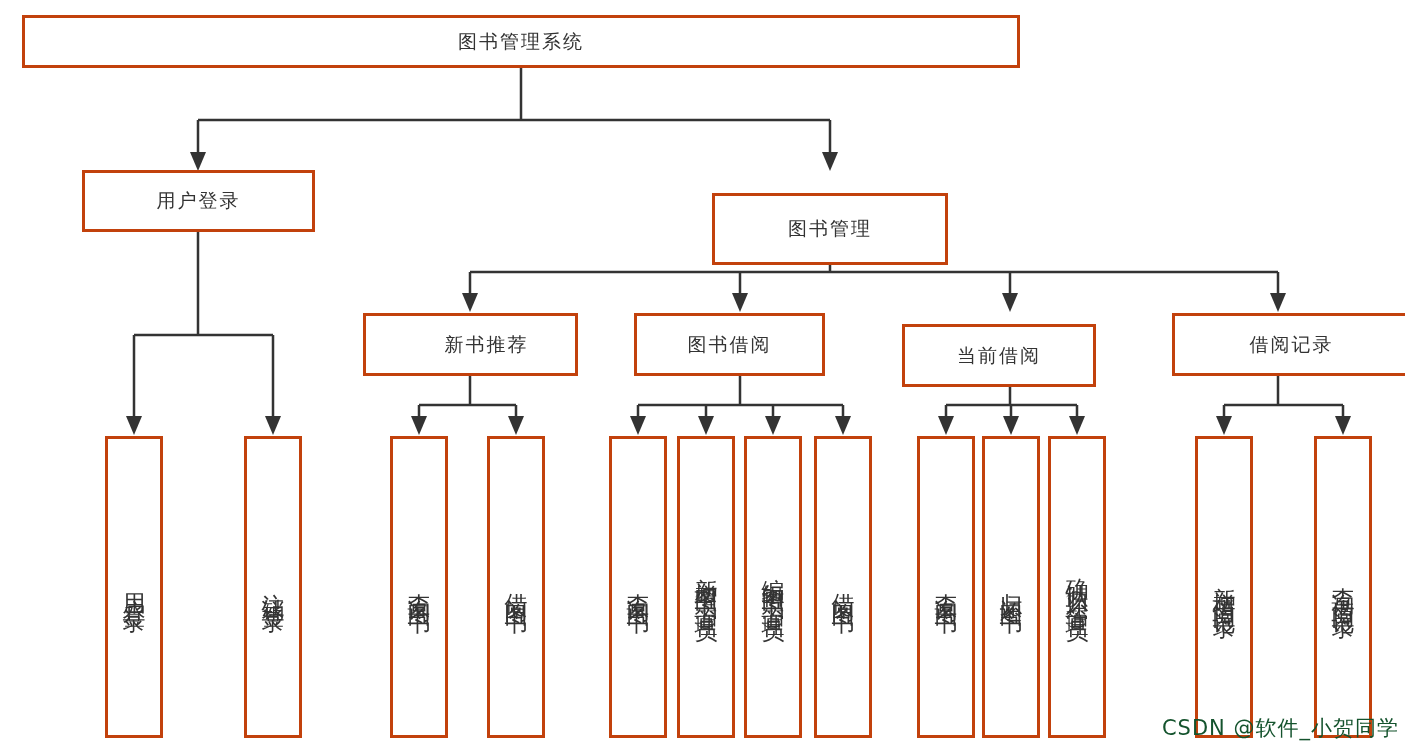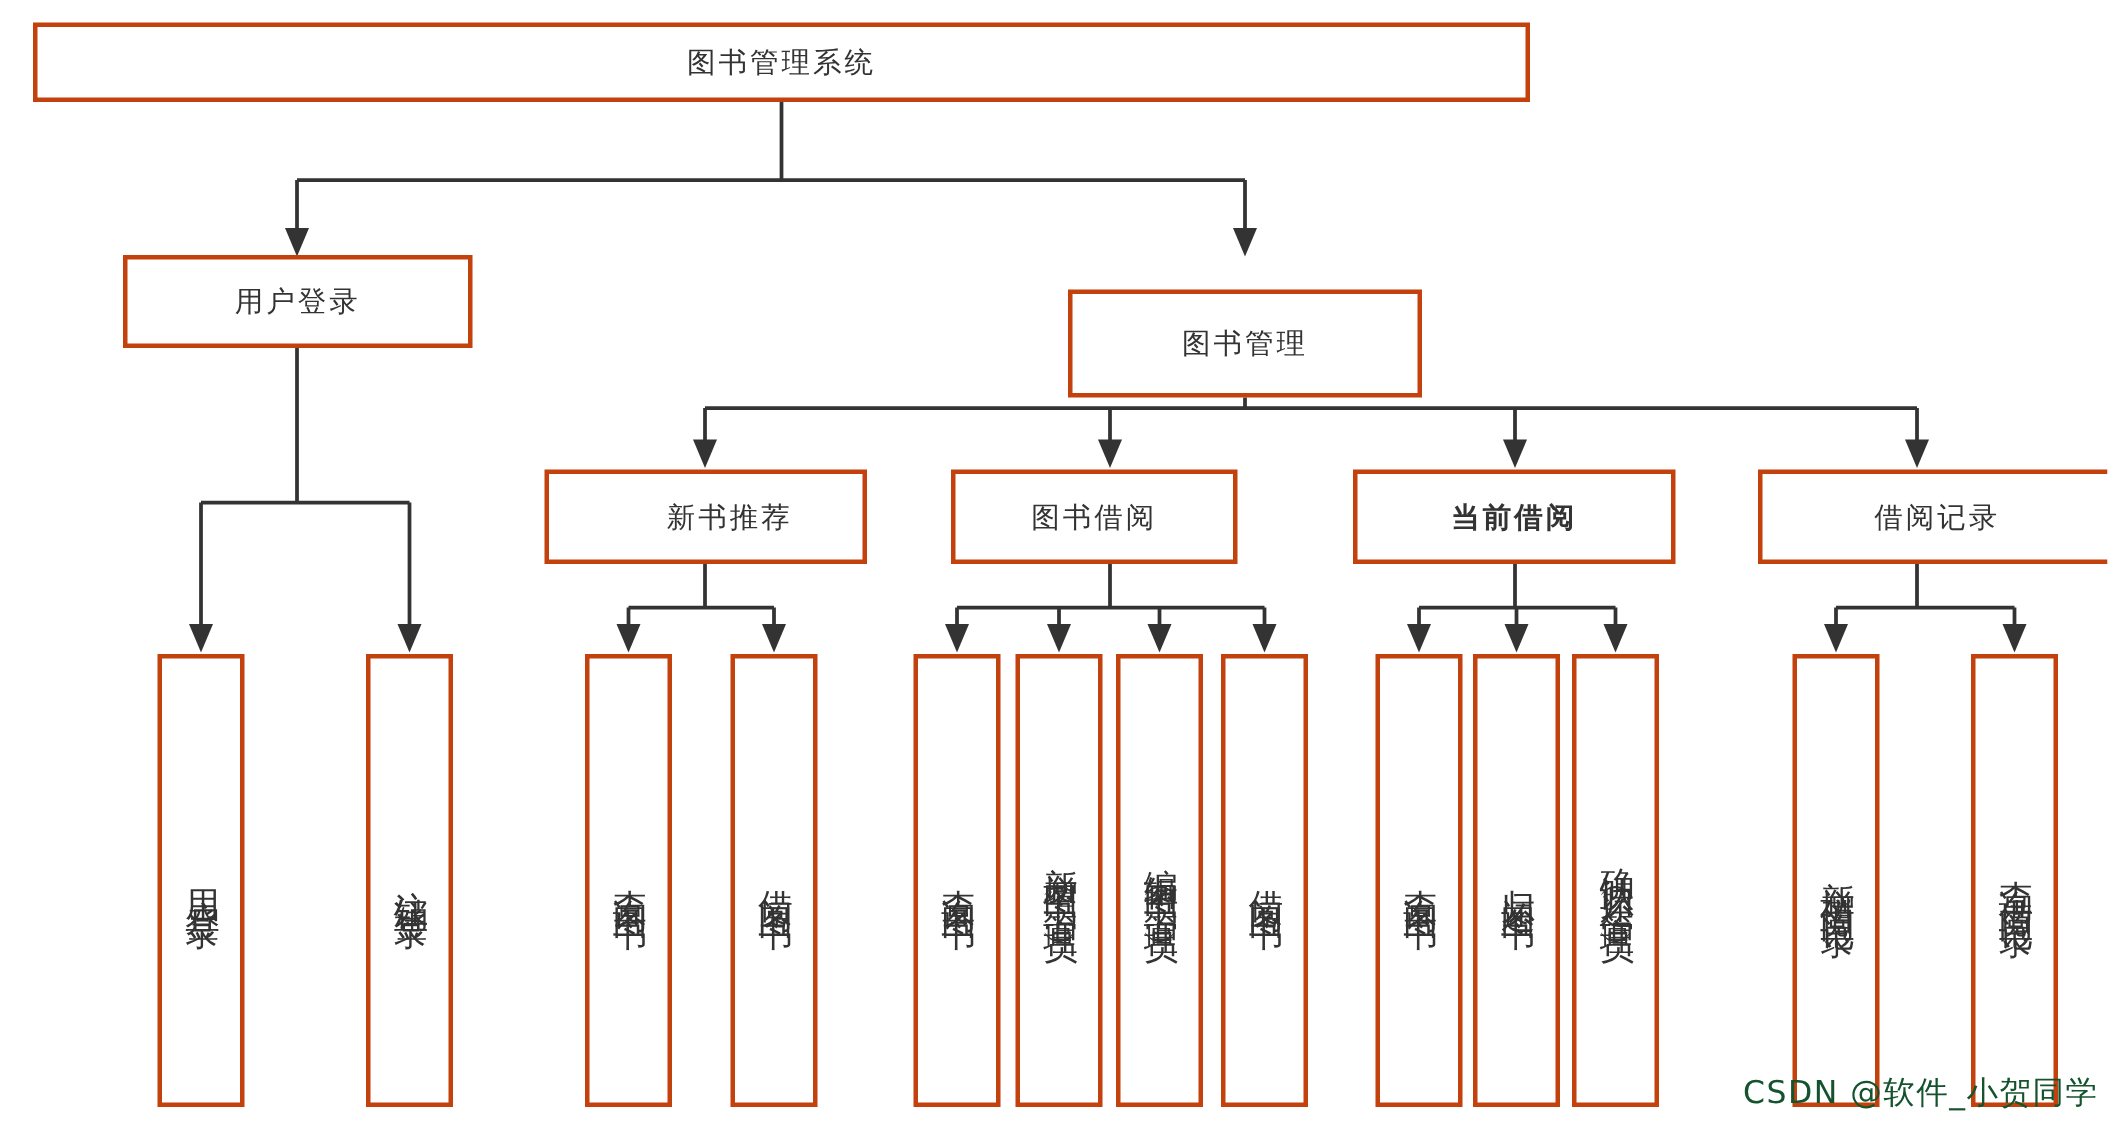--- a/index.html
+++ b/index.html
@@ -137,21 +137,21 @@
   <div class="node hbox" style="left:712px; top:170px; width:236px; height:72px;margin-top:23px;">
     <span class="label">图书管理</span>
   </div>
 
   <div class="node hbox" style="left:363px; top:313px; width:215px; height:63px;padding-left:32px;">
     <span class="label">新书推荐</span>
   </div>
   <div class="node hbox" style="left:634px; top:313px; width:191px; height:63px;">
     <span class="label">图书借阅</span>
   </div>
-  <div class="node hbox" style="left:902px; top:313px; width:215px; height:63px;font-weight:bold;">
+  <div class="node hbox" style="left:902px; top:324px; width:194px; height:63px;">
     <span class="label">当前借阅</span>
   </div>
   <div class="node hbox" style="left:1172px; top:313px; width:239px; height:63px;">
     <span class="label">借阅记录</span>
   </div>
 
   <div class="node vbox" style="left:105px; top:436px; width:58px; height:302px;">
     <span class="label">用户登录</span>
   </div>
   <div class="node vbox" style="left:244px; top:436px; width:58px; height:302px;">

